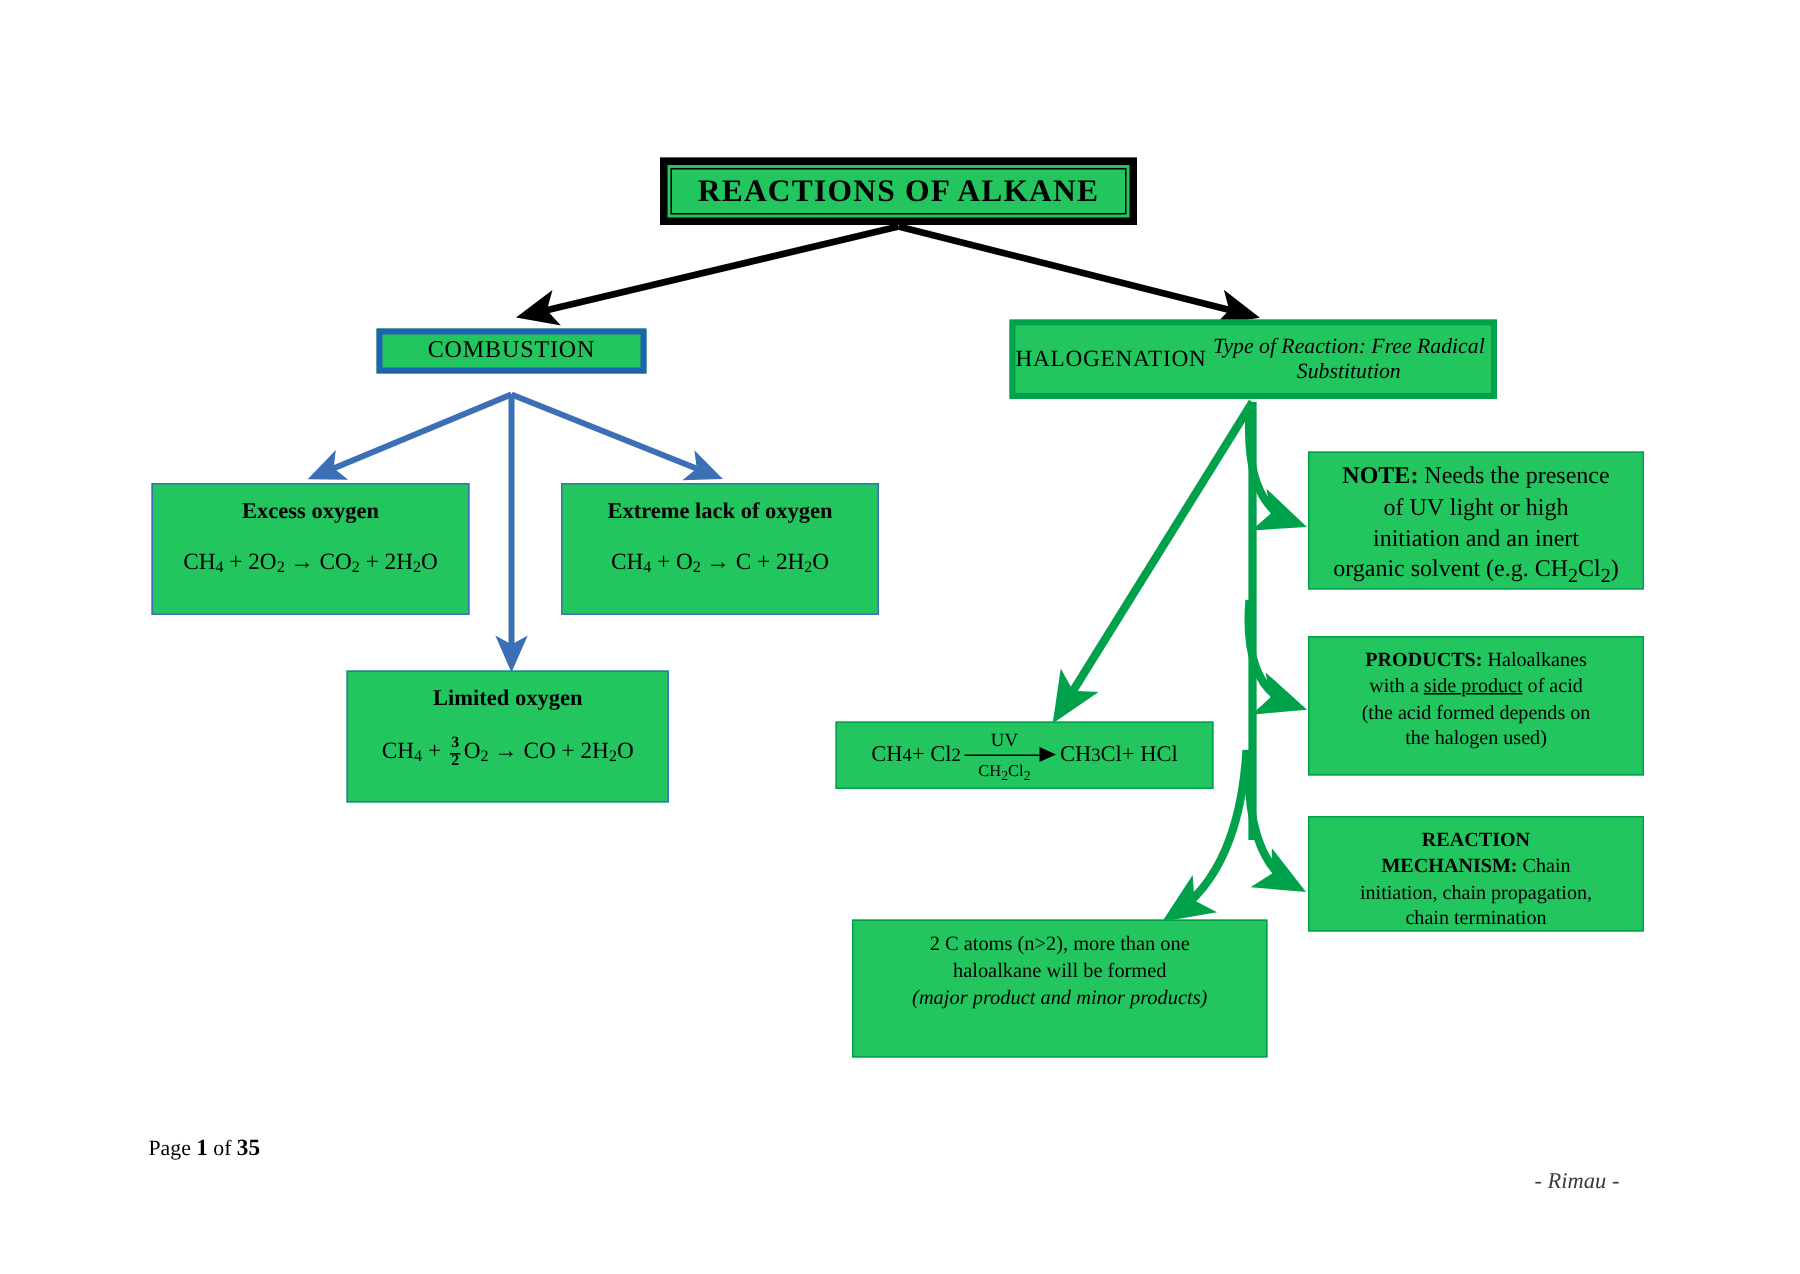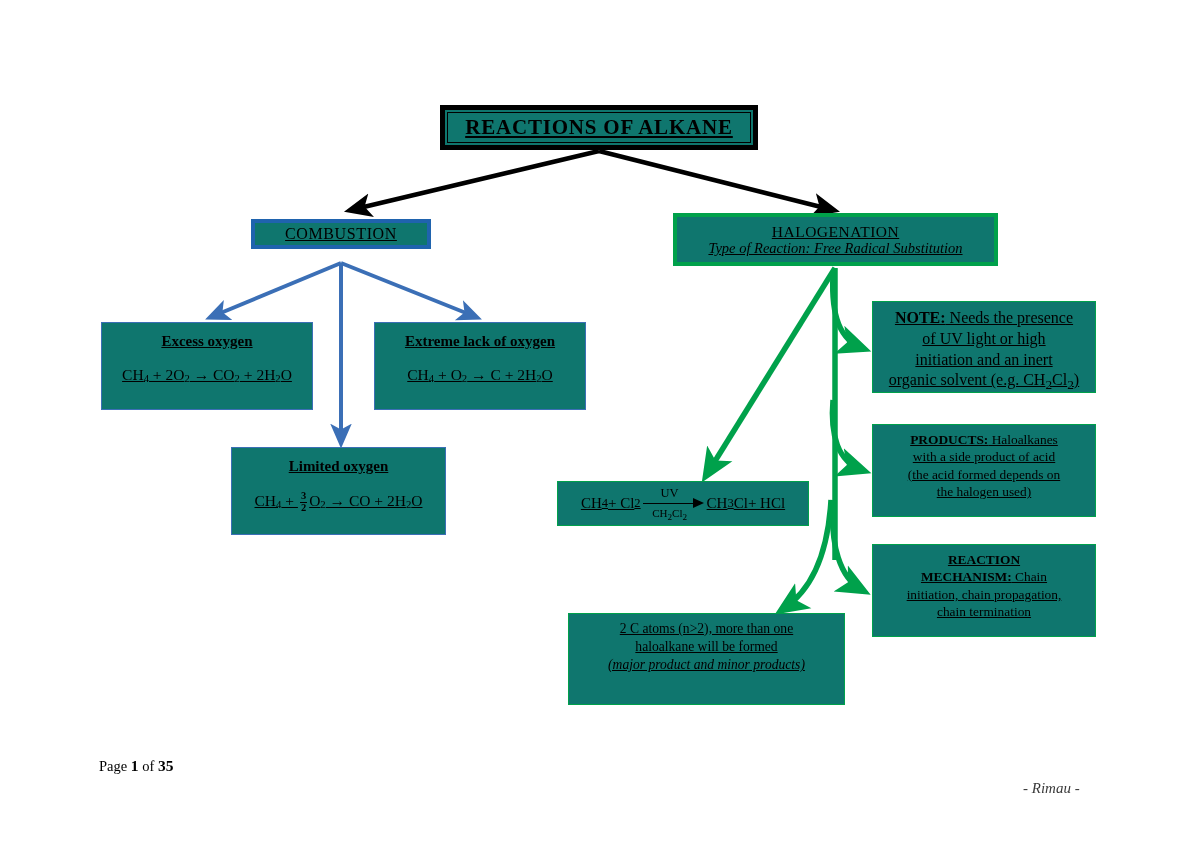--- a/index.html
+++ b/index.html
@@ -22,24 +22,23 @@
     position: absolute;
     left: 0;
     top: 0;
     width: 1200px;
     height: 849px;
     pointer-events: none;
   }
   .box {
     position: absolute;
     box-sizing: border-box;
-    background: #0f766e;
+    background: #22c55e;
     text-align: center;
     z-index: 5;
-    text-decoration: underline;
   }
 
   
   #title-box {
     left: 440px;
     top: 105px;
     width: 318px;
     height: 45px;
     border: 5px solid #000000;
     padding: 2px;
@@ -74,21 +73,20 @@
     letter-spacing: 0.6px;
   }
 
   #halogenation-box {
     left: 673px;
     top: 213px;
     width: 325px;
     height: 53px;
     border: 4px solid #00A14B;
     display: flex;
-    flex-direction: column;
     align-items: center;
     justify-content: center;
     line-height: 1.12;
   }
   #halogenation-box .lbl {
     font-size: 15.5px;
     letter-spacing: 0.5px;
   }
   #halogenation-box .sub {
     font-size: 14.5px;
@@ -140,21 +138,21 @@
     font-size: 16px;
     line-height: 1.3;
   }
   #products-box {
     left: 872px; top: 424px; width: 224px; height: 93px;
     padding: 6px 5px;
     font-size: 13.4px;
     line-height: 1.3;
   }
   #mechanism-box {
-    left: 872px; top: 544px; width: 224px; height: 93px;
+    left: 872px; top: 544px; width: 224px; height: 77px;
     padding: 6px 5px;
     font-size: 13.4px;
     line-height: 1.3;
   }
   #note-alkanes-box {
     left: 568px; top: 613px; width: 277px; height: 92px;
     padding: 6px 5px;
     font-size: 13.6px;
     line-height: 1.33;
   }

